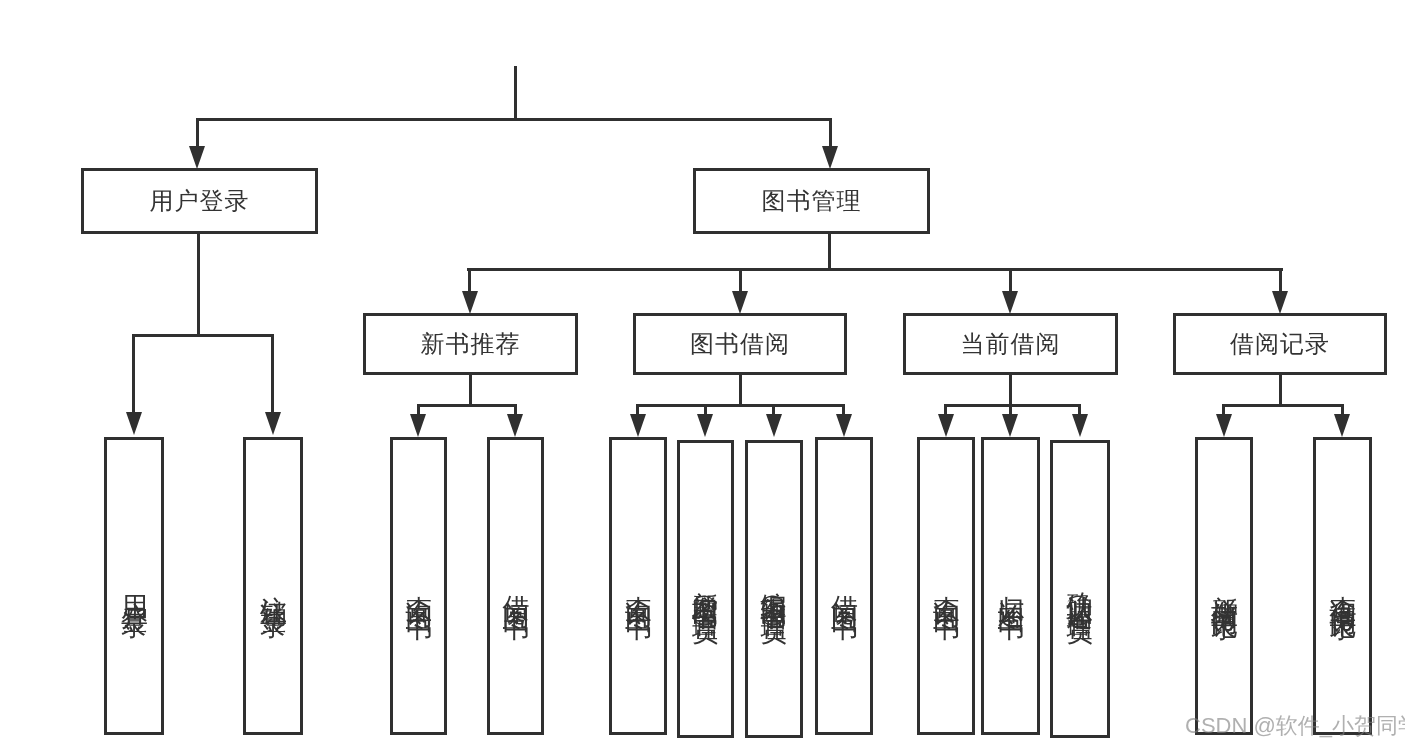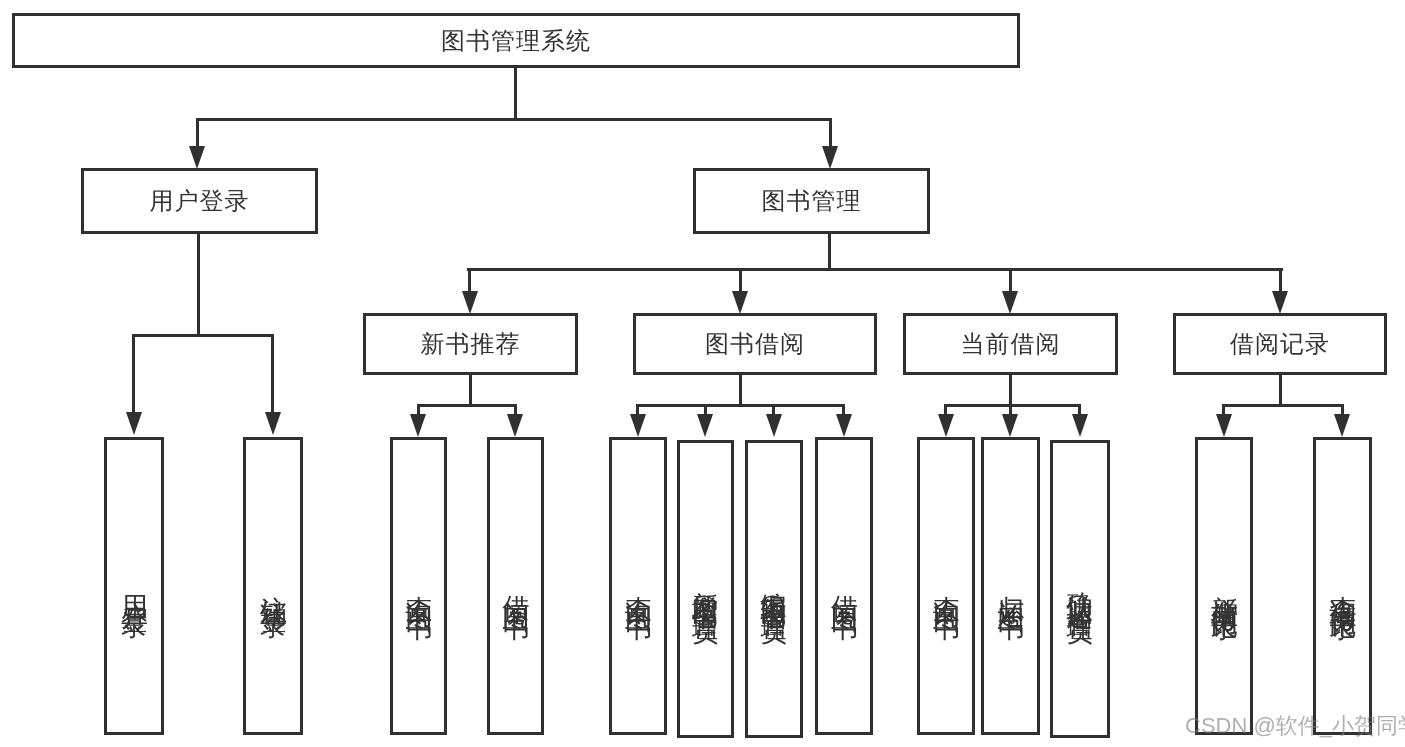--- a/index.html
+++ b/index.html
@@ -70,23 +70,20 @@
     white-space: nowrap;
     z-index: 5;
     pointer-events: none;
   }
 </style>
 </head>
 <body>
 
 <div class="canvas">
 
-  <div class="node" style="left:12px; top:13px; width:1008px; height:55px;">
-    <span class="h-label root-label">图书管理系统</span>
-  </div>
 
   <div class="vline" style="left:514px; top:66px; height:54px;"></div>
   <div class="hline" style="left:196px; top:118px; width:636px;"></div>
   <div class="vline" style="left:196px; top:118px; height:30px;"></div>
   <div class="arrow-down" style="left:189px; top:146px;"></div>
   <div class="vline" style="left:829px; top:118px; height:30px;"></div>
   <div class="arrow-down" style="left:822px; top:146px;"></div>
 
   <div class="node" style="left:81px; top:168px; width:237px; height:66px;">
     <span class="h-label">用户登录</span>
@@ -109,21 +106,21 @@
   <div class="vline" style="left:739px; top:268px; height:26px;"></div>
   <div class="arrow-down" style="left:732px; top:291px;"></div>
   <div class="vline" style="left:1009px; top:268px; height:26px;"></div>
   <div class="arrow-down" style="left:1002px; top:291px;"></div>
   <div class="vline" style="left:1279px; top:268px; height:26px;"></div>
   <div class="arrow-down" style="left:1272px; top:291px;"></div>
 
   <div class="node" style="left:363px; top:313px; width:215px; height:62px;text-align:center;">
     <span class="h-label">新书推荐</span>
   </div>
-  <div class="node" style="left:633px; top:313px; width:244px; height:62px;">
+  <div class="node" style="left:633px; top:313px; width:214px; height:62px;">
     <span class="h-label">图书借阅</span>
   </div>
   <div class="node" style="left:1173px; top:313px; width:214px; height:62px;">
     <span class="h-label">借阅记录</span>
   </div>
   <div class="node" style="left:903px; top:313px; width:215px; height:62px;">
     <span class="h-label">当前借阅</span>
   </div>
 
   <div class="vline" style="left:469px; top:373px; height:34px;"></div>

